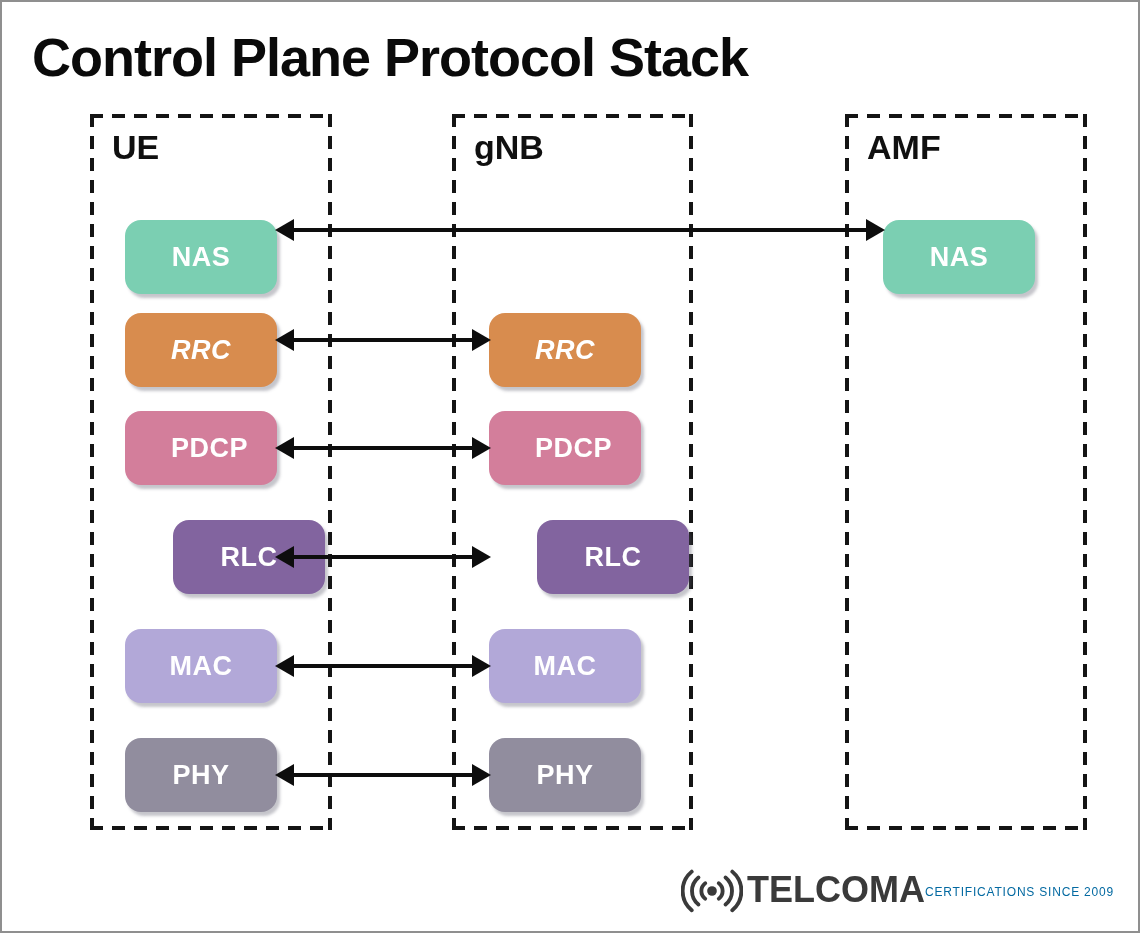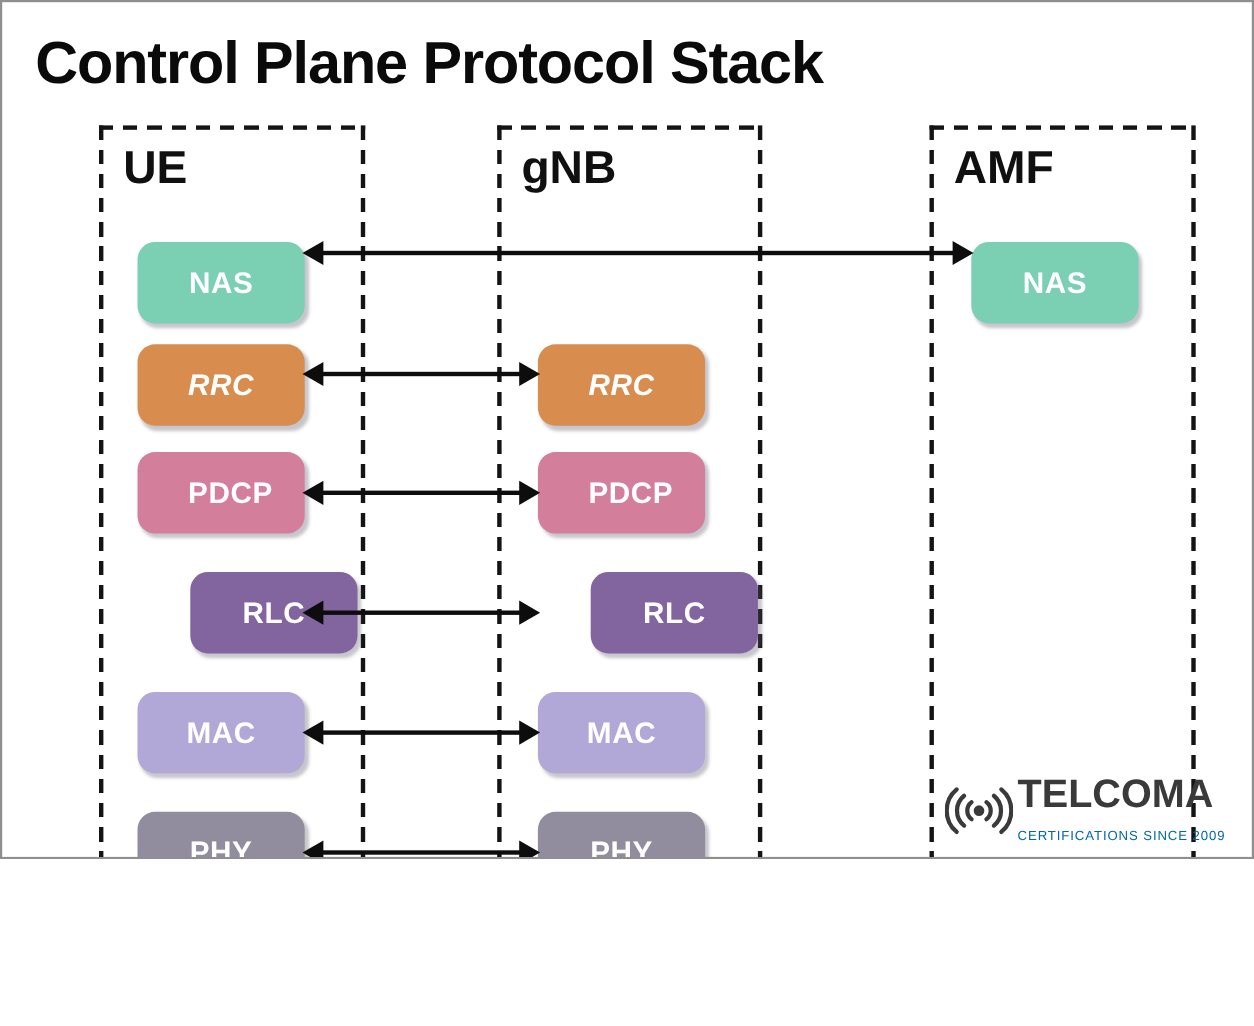--- a/index.html
+++ b/index.html
@@ -2,21 +2,21 @@
 <html><head>
 <meta charset="utf-8">
 <style>
   * { margin: 0; padding: 0; box-sizing: border-box; }
   html, body { background: #ffffff; }
   body { font-family: "Liberation Sans", sans-serif; }
 
   .page {
     position: relative;
     width: 1140px;
-    height: 781px;
+    height: 933px;
     background: #ffffff;
     border: 2px solid #8f8f8f;
     overflow: hidden;
   }
 
   .title {
     position: absolute;
     left: 30px;
     top: 24px;
     font-size: 54px;
@@ -37,21 +37,21 @@
       repeating-linear-gradient(to bottom, #141414 0 13px, transparent 13px 22px) right top   / 4px 100% no-repeat;
   }
   .col-ue  { left: 88px;  width: 242px; }
   .col-gnb { left: 450px; width: 241px; }
   .col-amf { left: 843px; width: 242px; }
 
   .col-label {
     position: absolute;
     left: 22px;
     top: 14px;
-    font-size: 42px;
+    font-size: 34px;
     font-weight: 600;
     color: #101010;
   }
 
   .layer-box {
     position: absolute;
     width: 152px;
     height: 74px;
     border-radius: 16px;
     display: flex;
@@ -107,21 +107,21 @@
 
   
   .logo {
     position: absolute;
     right: 24px;
     bottom: 12px;
     display: flex;
     align-items: center;
     gap: 4px;
   }
-  .logo-text { display: flex; flex-direction: column; }
+  .logo-text { display: flex; flex-direction: row; }
   .logo-brand {
     font-size: 36px;
     font-weight: 700;
     letter-spacing: 0px;
     color: #3a3a3a;
     line-height: 1;
   }
   .logo-tagline {
     font-size: 12px;
     font-weight: 500;

